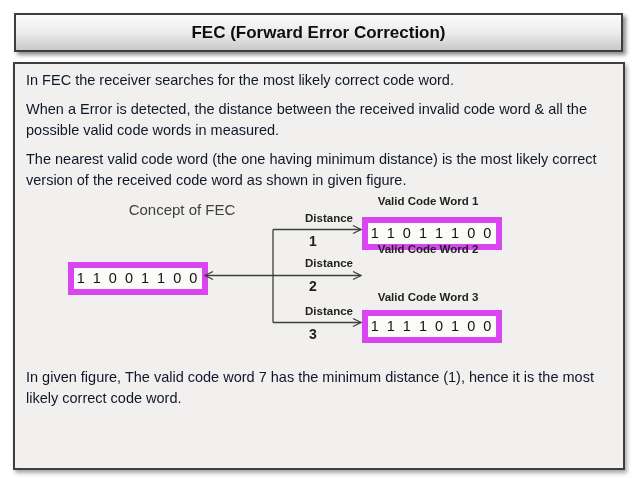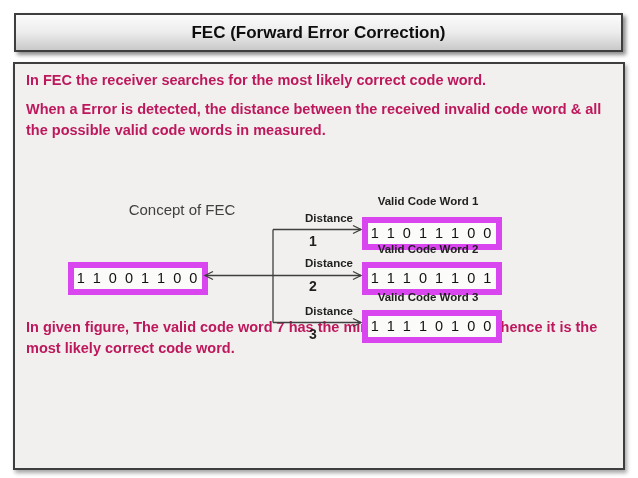--- a/index.html
+++ b/index.html
@@ -30,23 +30,22 @@
     left: 13px; top: 62px;
     width: 586px; height: 394px;
     padding: 6px 11px 4px 11px;
     border: 2px solid #3e3e3e;
     background: #f1f0ee;
     box-shadow: 2px 3px 4px rgba(0,0,0,0.35);
   }
   .para {
     font-size: 14.5px;
     line-height: 21px;
-    color: #be185d;
+    color: #0f172a;
     margin-bottom: 8px;
-    font-weight: bold;
   }
   .conclusion { margin-top: 176px; margin-bottom: 0; }
   .dg { position: absolute; }
   .caption {
     left: 67px; top: 137px;
     width: 200px;
     text-align: center;
     font-size: 15px;
     color: #404040;
   }
@@ -113,37 +112,37 @@
 <div class="slide">
 
   <div class="title-bar">
     <span>FEC (Forward Error Correction)</span>
   </div>
 
   <div class="content">
 
     <p class="para">In FEC the receiver searches for the most likely correct code word.</p>
     <p class="para">When a Error is detected, the distance between the received invalid code word &amp; all the possible valid code words in measured.</p>
+    <p class="para">The nearest valid code word (the one having minimum distance) is the most likely correct version of the received code word as shown in given figure.</p>
     <p class="para conclusion">In given figure, The valid code word 7 has the minimum distance (1), hence it is the most likely correct code word.</p>
 
     <div class="dg caption">Concept of FEC</div>
 
     <div class="dg code-box rcw-box">1 1 0 0 1 1 0 0</div>
 
     <div class="dg dist-label dl1">Distance</div>
     <div class="dg dist-value dv1">1</div>
     <div class="dg dist-label dl2">Distance</div>
     <div class="dg dist-value dv2">2</div>
     <div class="dg dist-label dl3">Distance</div>
     <div class="dg dist-value dv3">3</div>
 
     <div class="dg small-label vcw-label vl1">Valid Code Word 1</div>
     <div class="dg code-box vcw-box vb1">1 1 0 1 1 1 0 0</div>
     <div class="dg small-label vcw-label vl2">Valid Code Word 2</div>
-    <div class="dg code-box vcw-box vb2">1 1 1 0 1 1 0 1</div>
     <div class="dg small-label vcw-label vl3">Valid Code Word 3</div>
     <div class="dg code-box vcw-box vb3">1 1 1 1 0 1 0 0</div>
 
     <svg class="connectors" viewBox="0 0 608 398" xmlns="http://www.w3.org/2000/svg">
       <g stroke="#3f3f3f" stroke-width="1.3" fill="none">
 
         <path d="M258 165.5 L258 258.5"></path>
 
         <path d="M258 165.5 L346 165.5"></path>
         <path d="M338 161.5 L346 165.5 L338 169.5"></path>

